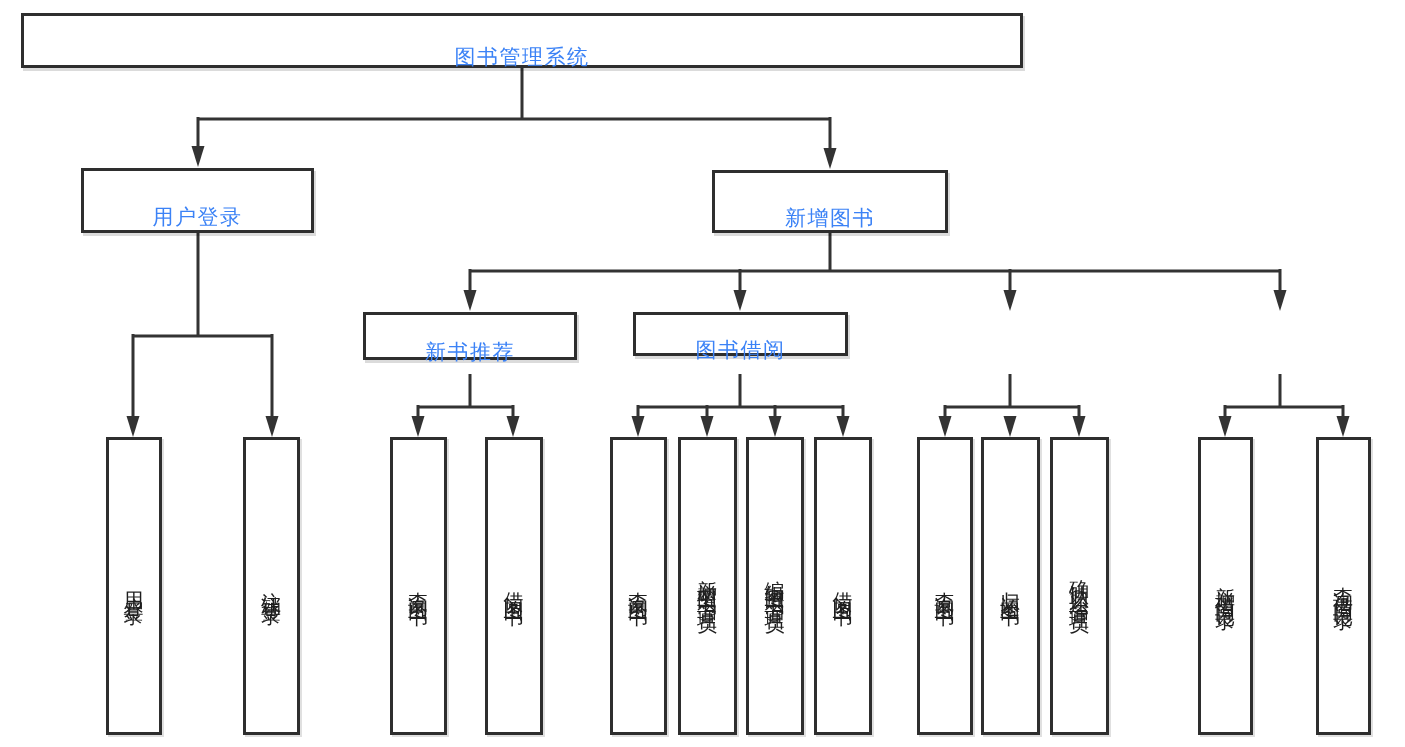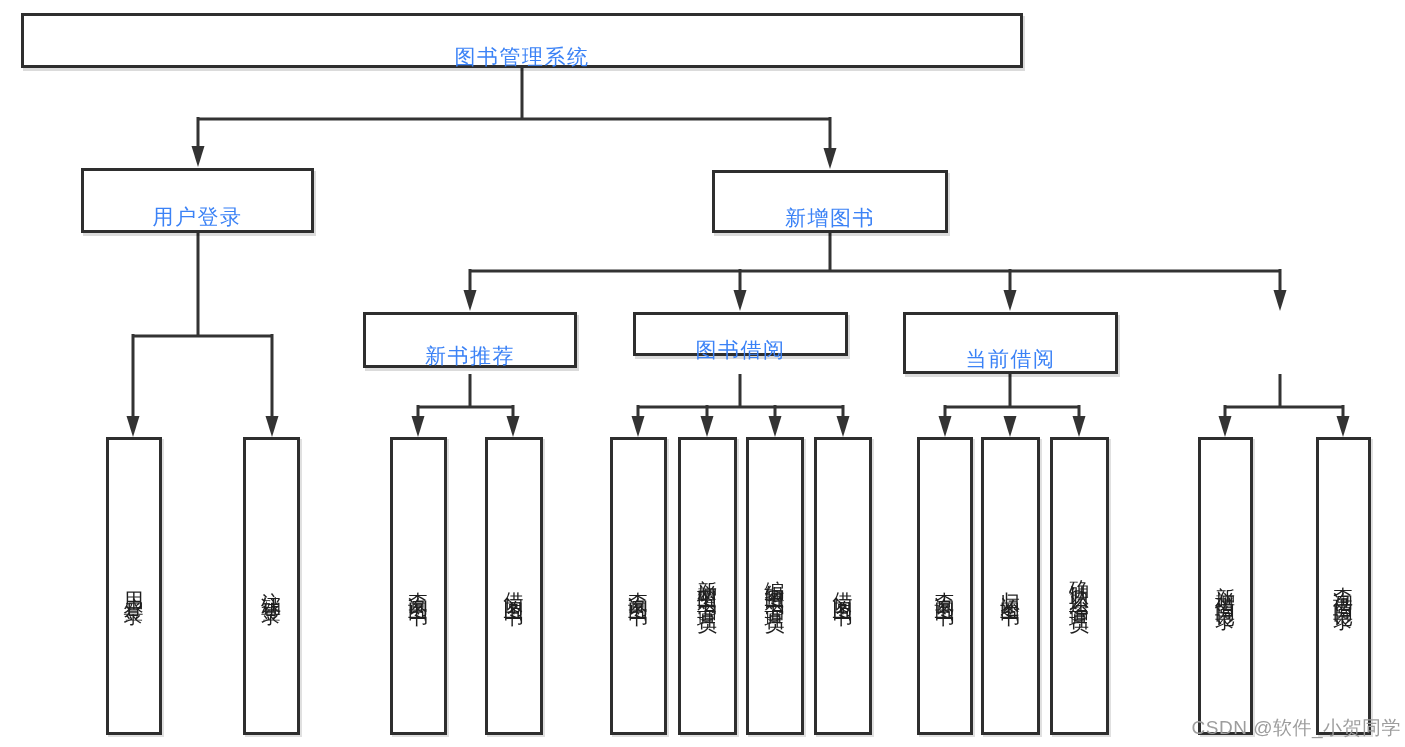--- a/index.html
+++ b/index.html
@@ -85,28 +85,25 @@
     <span class="hlabel">图书管理系统</span>
   </div>
 
   <div class="node" style="left:81px;top:168px;width:233px;height:65px">
     <span class="hlabel">用户登录</span>
   </div>
   <div class="node" style="left:712px;top:170px;width:236px;height:63px">
     <span class="hlabel">新增图书</span>
   </div>
 
-  <div class="node" style="left:363px;top:312px;width:214px;height:56px">
+  <div class="node" style="left:363px;top:312px;width:214px;height:48px">
     <span class="hlabel">新书推荐</span>
   </div>
   <div class="node" style="left:633px;top:312px;width:215px;height:44px">
     <span class="hlabel">图书借阅</span>
-  </div>
-  <div class="node" style="left:903px;top:312px;width:215px;height:62px">
-    <span class="hlabel">当前借阅</span>
   </div>
 
   <div class="node leaf" style="left:106px;top:437px;width:56px;height:298px">
     <span class="vlabel">用户登录</span>
   </div>
   <div class="node leaf" style="left:243px;top:437px;width:57px;height:298px">
     <span class="vlabel">注销登录</span>
   </div>
 
   <div class="node leaf" style="left:390px;top:437px;width:57px;height:298px">
@@ -139,15 +136,14 @@
     <span class="vlabel">确认归还（管理员）</span>
   </div>
 
   <div class="node leaf" style="left:1198px;top:437px;width:55px;height:298px">
     <span class="vlabel">新增借阅记录</span>
   </div>
   <div class="node leaf" style="left:1316px;top:437px;width:55px;height:298px">
     <span class="vlabel">查询借阅记录</span>
   </div>
 
-  <div id="watermark">CSDN @软件_小贺同学</div>
 
 </div>
 
 </body></html>

